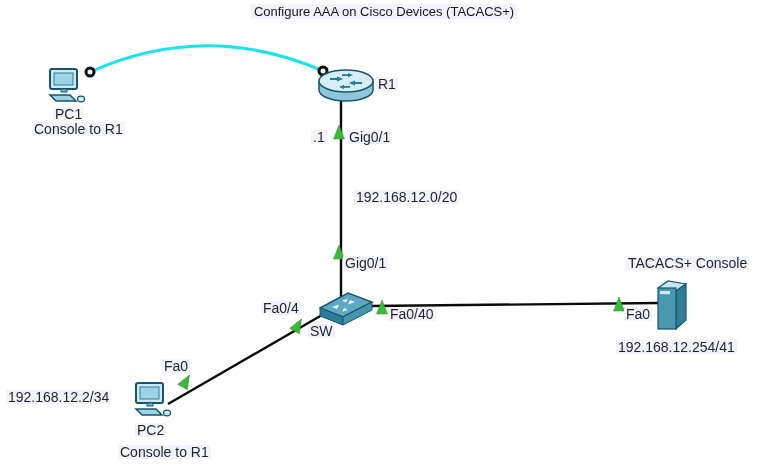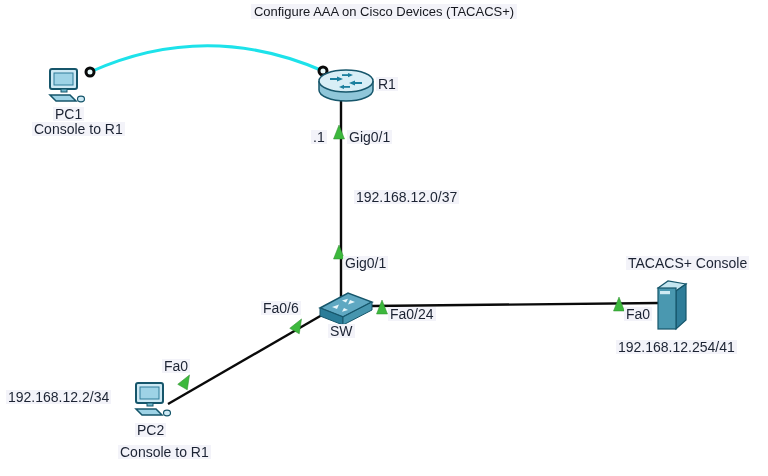--- a/index.html
+++ b/index.html
@@ -96,26 +96,26 @@
     <rect x="7" y="13" width="10" height="3.2" fill="#cfeaf3"></rect>
   </svg>
 
   <div class="lbl" style="left:53px;top:107px">PC1</div>
   <div class="lbl" style="left:32px;top:122px">Console to R1</div>
 
   <div class="lbl" style="left:376px;top:77px">R1</div>
   <div class="lbl" style="left:311px;top:130px">.1</div>
   <div class="lbl" style="left:347px;top:130px">Gig0/1</div>
 
-  <div class="lbl" style="left:354px;top:190px">192.168.12.0/37</div>
+  <div class="lbl" style="left:354px;top:190px">192.168.12.0/20</div>
   <div class="lbl" style="left:343px;top:256px">Gig0/1</div>
 
-  <div class="lbl" style="left:328px;top:324px">SW</div>
-  <div class="lbl" style="left:261px;top:301px">Fa0/6</div>
-  <div class="lbl" style="left:388px;top:307px">Fa0/24</div>
+  <div class="lbl" style="left:308px;top:324px">SW</div>
+  <div class="lbl" style="left:261px;top:301px">Fa0/4</div>
+  <div class="lbl" style="left:388px;top:307px">Fa0/40</div>
 
   <div class="lbl" style="left:162px;top:359px">Fa0</div>
   <div class="lbl" style="left:6px;top:390px">192.168.12.2/34</div>
   <div class="lbl" style="left:135px;top:423px">PC2</div>
   <div class="lbl" style="left:118px;top:445px">Console to R1</div>
 
   <div class="lbl" style="left:626px;top:256px">TACACS+ Console</div>
   <div class="lbl" style="left:624px;top:307px">Fa0</div>
   <div class="lbl" style="left:616px;top:340px">192.168.12.254/41</div>
 

